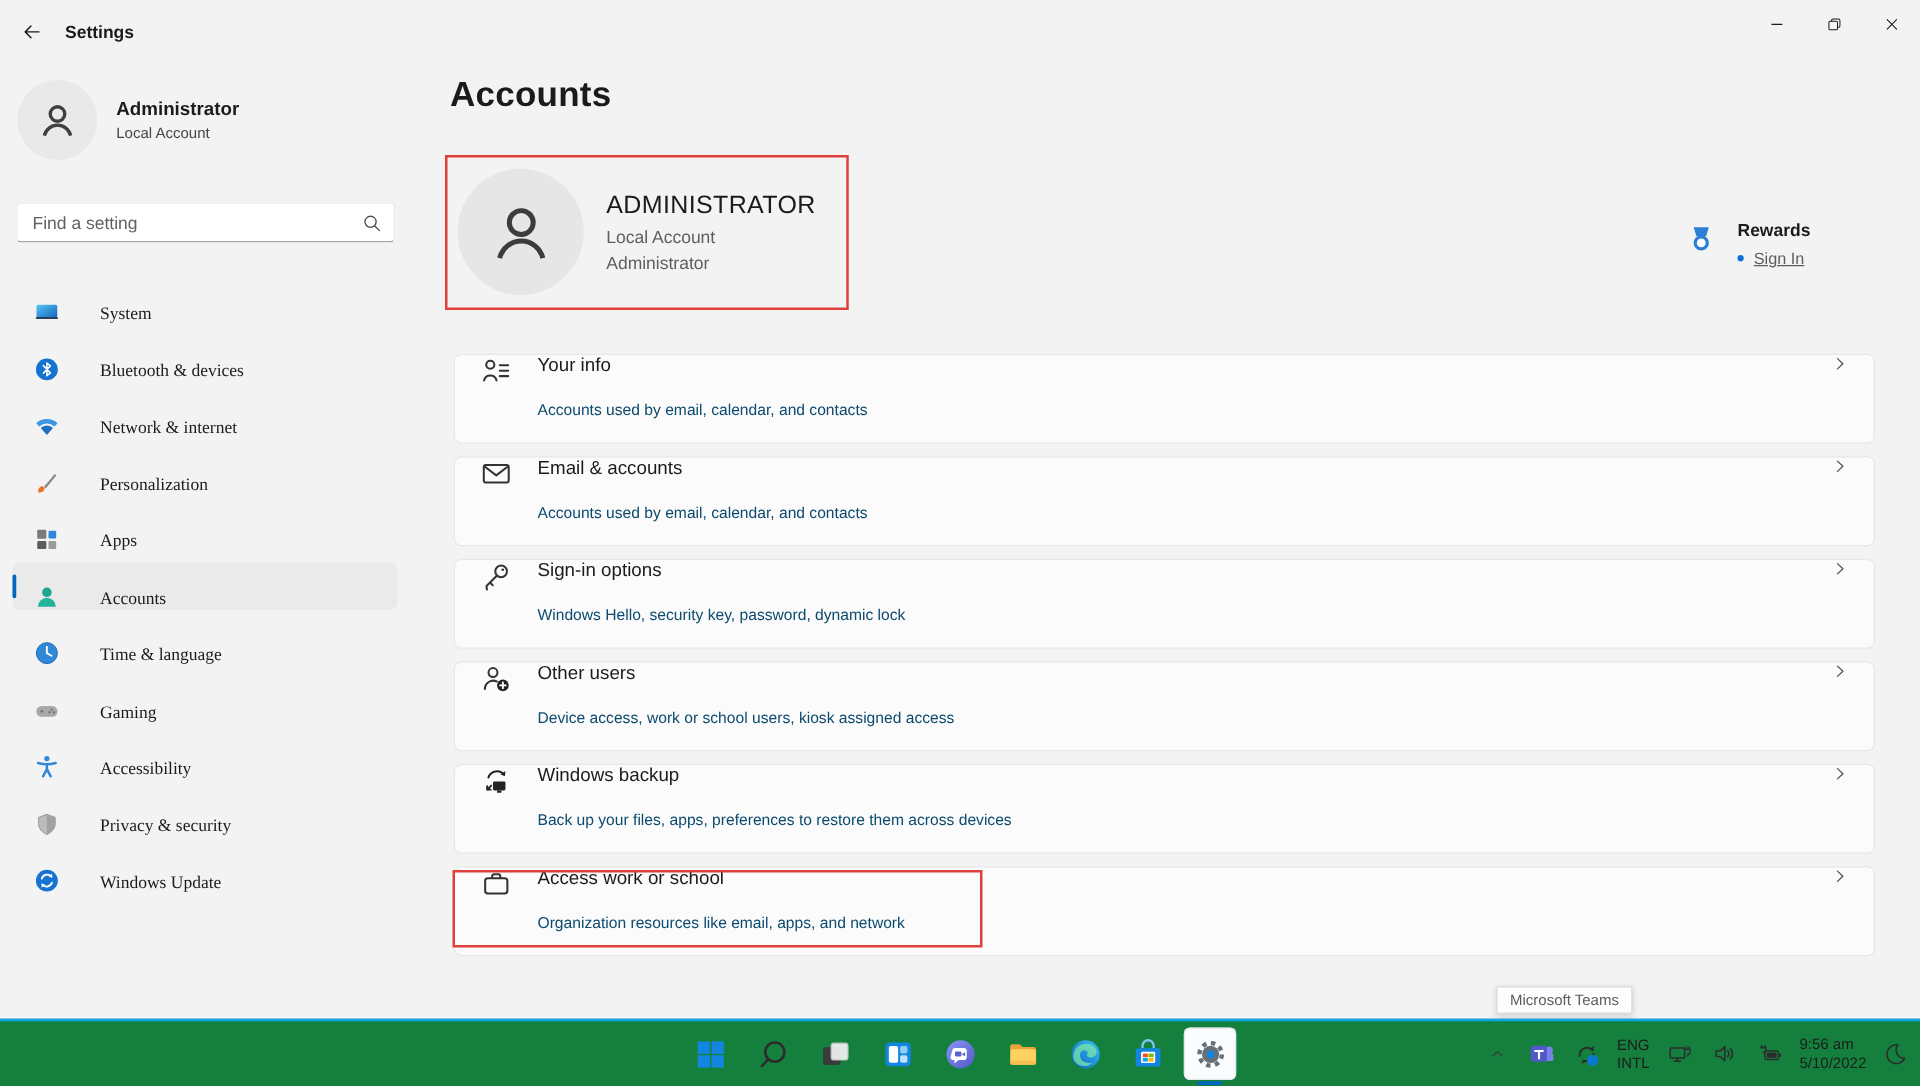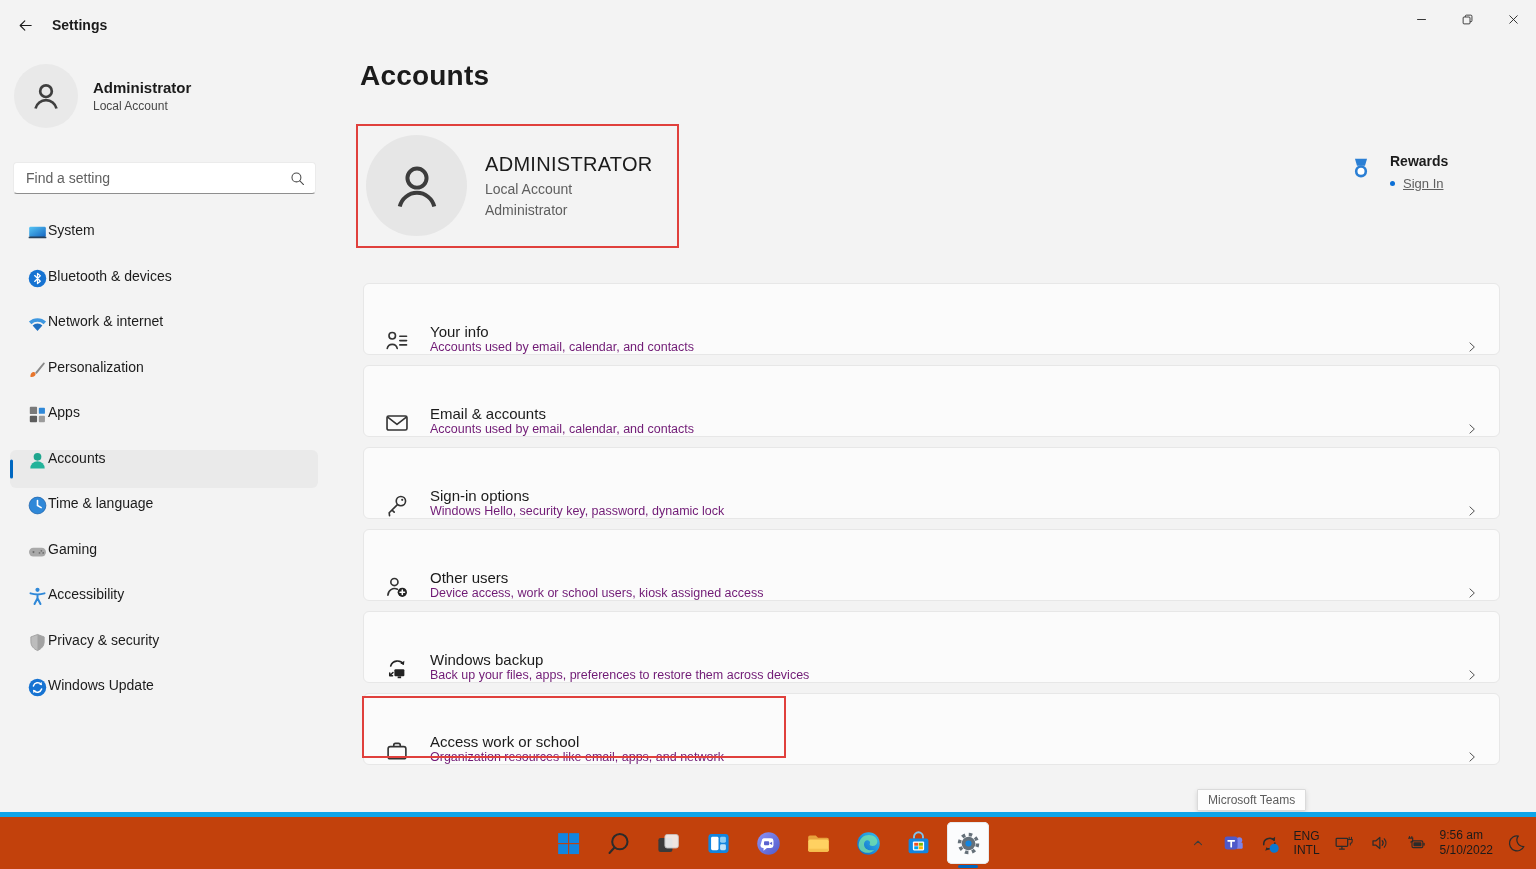--- a/index.html
+++ b/index.html
@@ -24,61 +24,61 @@
   .avatar-sm svg{width:34px;height:34px;}
   .side-name{font-size:15px;font-weight:700;}
   .side-sub{font-size:12px;color:#474747;margin-top:3px;}
   .search-box{position:absolute;left:13px;top:114px;width:303px;height:32px;background:#fff;
               border:1px solid #ebebeb;border-bottom:1px solid #8e8e8e;border-radius:4px;box-sizing:border-box;}
   .search-box input{position:absolute;inset:0;border:0;background:transparent;outline:none;
               padding:0 34px 0 12px;font:14px "Liberation Sans",sans-serif;color:#6d28d9;}
   .search-box input::placeholder{color:#616161;}
   .search-glyph{position:absolute;right:9px;top:7px;width:17px;height:17px;}
   .nav{position:absolute;left:10px;top:174px;width:308px;}
-  .nav-item{position:relative;height:38px;margin-bottom:7.5px;border-radius:6px;display:flex;align-items:flex-start;
-            padding-left:17px;gap:0;font-size:14px;cursor:default;}
+  .nav-item{position:relative;height:38px;margin-bottom:7.5px;border-radius:6px;display:flex;align-items:flex-end;
+            padding-left:17px;gap:32px;font-size:14px;cursor:default;font-family:Liberation Serif, serif;}
   .nav-icon{width:21px;height:21px;flex:none;}
   .nav-icon svg{width:21px;height:21px;}
   .nav-item.selected{background:#eaeaea;}
   .nav-item.selected::before{content:"";position:absolute;left:0;top:50%;transform:translateY(-50%);
             width:3px;height:19px;border-radius:2px;background:var(--accent);}
 
   
   .main-title{position:absolute;left:360px;top:60px;font-size:28px;font-weight:700;letter-spacing:.2px;}
   .hero-red{position:absolute;left:356px;top:124px;width:323px;height:124px;border:2px solid var(--red);box-sizing:border-box;}
   .hero{position:absolute;left:8px;top:9px;display:flex;align-items:center;gap:18px;}
   .avatar-lg{width:101px;height:101px;border-radius:50%;background:#e6e6e6;display:grid;place-items:center;flex:none;}
   .avatar-lg svg{width:56px;height:56px;}
   .hero-name{font-size:20px;letter-spacing:.3px;}
   .hero-line{font-size:14px;color:#5e5e5e;margin-top:5px;}
-  .rewards{position:absolute;left:1348px;top:153px;display:flex;gap:16px;}
+  .rewards{position:absolute;left:1348px;top:176px;display:flex;gap:16px;}
   .rewards-icon{width:26px;height:26px;margin-top:3px;}
   .rewards-icon svg{width:26px;height:26px;}
   .rewards-title{font-size:14px;font-weight:700;}
   .rewards-row{display:flex;align-items:center;gap:8px;margin-top:7px;}
   .dot{width:5px;height:5px;border-radius:50%;background:#0b6fd6;}
   .rewards-action{font-size:13px;color:#5e5e5e;text-decoration:underline;}
   .rows{position:absolute;left:363px;top:283px;width:1137px;}
   .row{position:relative;height:72px;margin-bottom:10px;background:#fbfbfb;border:1px solid #e7e7e7;border-radius:6px;
-       display:flex;align-items:flex-end;padding:0 20px;box-sizing:border-box;}
+       display:flex;align-items:flex-start;padding:0 20px;box-sizing:border-box;}
   .row-icon{width:26px;height:26px;margin-right:20px;flex:none;}
   .row-icon svg{width:26px;height:26px;}
   .row-title{font-size:15px;}
-  .row-sub{font-size:12.5px;color:#701a75;margin-top:0;}
+  .row-sub{font-size:12.5px;color:#0c4a6e;margin-top:20px;}
   .row-chevron{margin-left:auto;width:14px;height:14px;flex:none;}
   .row-chevron svg{width:14px;height:14px;}
   .row-annotation{position:absolute;left:-2px;top:2px;width:424px;height:62px;border:2px solid var(--red);
        pointer-events:none;box-sizing:border-box;}
 
   
   .tooltip{position:absolute;left:1197px;top:789px;background:#fdfdfd;border:1px solid #dadada;border-radius:1px;
        box-shadow:0 2px 5px rgba(0,0,0,.13);padding:3px 10px;font-size:12px;color:#5c5c5c;white-space:nowrap;}
 
   
-  .taskbar{position:absolute;left:0;right:0;bottom:0;height:52px;background:#c2410c;border-top:5px solid #0ea5e9;}
+  .taskbar{position:absolute;left:0;right:0;bottom:0;height:52px;background:#15803d;border-top:2px solid #0ea5e9;}
   .tb-center{position:absolute;left:50%;top:5px;transform:translateX(-50%);display:flex;gap:8px;}
   .tile{position:relative;width:42px;height:42px;border-radius:5px;display:grid;place-items:center;}
   .tile svg{width:27px;height:27px;}
   .tile.active{background:#fbfcfd;box-shadow:0 0 0 1px #e6e9ec inset;}
   .tile.active::after{content:"";position:absolute;left:50%;transform:translateX(-50%);bottom:-4px;
        width:20px;height:3px;border-radius:2px;background:var(--accent);}
   .tray{position:absolute;right:4px;top:0;height:52px;display:flex;align-items:center;gap:6px;}
   .tray-ic{width:30px;height:34px;display:grid;place-items:center;border-radius:4px;flex:none;}
   .tray-ic svg{width:20px;height:20px;}
   .tray-ic.xs svg{width:14px;height:14px;}

